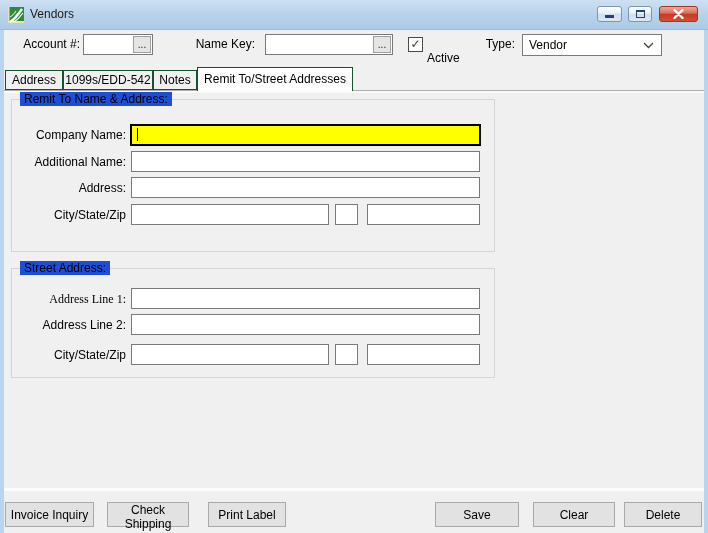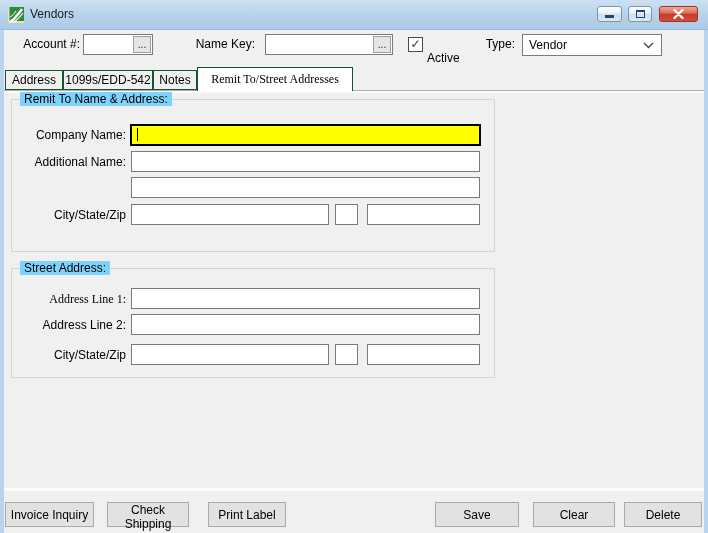--- a/index.html
+++ b/index.html
@@ -43,32 +43,32 @@
     background:#fff;line-height:20px;padding-left:6px;cursor:pointer;}
   .dd-chev{position:absolute;right:7px;top:7px;}
 
   
   .tab{position:absolute;top:70px;height:20px;background:#f0f0f0;border:1px solid #14532d;
     text-align:center;line-height:19px;cursor:pointer;}
   .tab.active{top:67px;height:24px;background:#fff;border-bottom:none;line-height:23px;z-index:3;}
   #tab0{left:5px;width:58px;}
   #tab1{left:63px;width:90px;}
   #tab2{left:153px;width:44px;}
-  #tab3{left:197px;width:156px;font-family:Liberation Serif, serif;}
+  #tab3{left:197px;width:156px;}
   #tab4{left:353px;width:111px;}
 
   
   .panel{position:absolute;left:4px;top:90px;width:700px;height:398px;background:#f0f0f0;
     border-top:1px solid #acacac;box-shadow:inset 0 2px 0 #fafafa;z-index:1;}
   .separator{position:absolute;left:4px;top:488px;width:700px;height:3px;background:#fcfcfc;z-index:1;}
 
   .groupbox{position:absolute;border:1px solid #d5d5d5;z-index:2;}
   #group-remit{left:11px;top:99px;width:484px;height:153px;}
   #group-street{left:11px;top:268px;width:484px;height:110px;}
-  .group-title{position:absolute;top:-8px;left:8px;background:#7dd3fc;padding:0 4px;line-height:14px;text-align:right;}
+  .group-title{position:absolute;top:-8px;left:8px;background:#1d4ed8;padding:0 4px;line-height:14px;text-align:right;}
 
   .row-label{position:absolute;left:18px;width:108px;height:21px;line-height:21px;text-align:right;z-index:2;}
   .row-input{position:absolute;height:21px;z-index:2;}
   .yellow-input{position:absolute;left:130px;top:124px;width:351px;height:22px;border:2px solid #000;
     background:#ffff00;z-index:2;}
   .caret{position:absolute;left:5px;top:2px;width:1px;height:13px;background:#000;}
 
   
   .btn{position:absolute;top:502px;height:25px;background:#e2e2e2;border:1px solid #a9a9a9;
     font-size:12px;color:#000;text-align:center;cursor:pointer;padding:0;z-index:2;}
@@ -150,20 +150,21 @@
 
   <span class="row-label" style="top:125px;">Company Name:</span>
   <div class="yellow-input">
     <div class="caret"></div>
     <span></span>
   </div>
 
   <span class="row-label" style="top:152px;">Additional Name:</span>
   <input class="txt row-input" style="left: 131px; top: 151px; width: 349px;" value="">
 
+  <span class="row-label" style="top:178px;">Address:</span>
   <input class="txt row-input" style="left: 131px; top: 177px; width: 349px;" value="">
 
   <span class="row-label" style="top:205px;">City/State/Zip</span>
   <input class="txt row-input" style="left: 131px; top: 204px; width: 198px;" value="">
   <input class="txt row-input" style="left: 335px; top: 204px; width: 23px;" value="">
   <input class="txt row-input" style="left: 367px; top: 204px; width: 113px;" value="">
 
   <div class="groupbox" id="group-street">
     <span class="group-title">Street Address:</span>
   </div>

